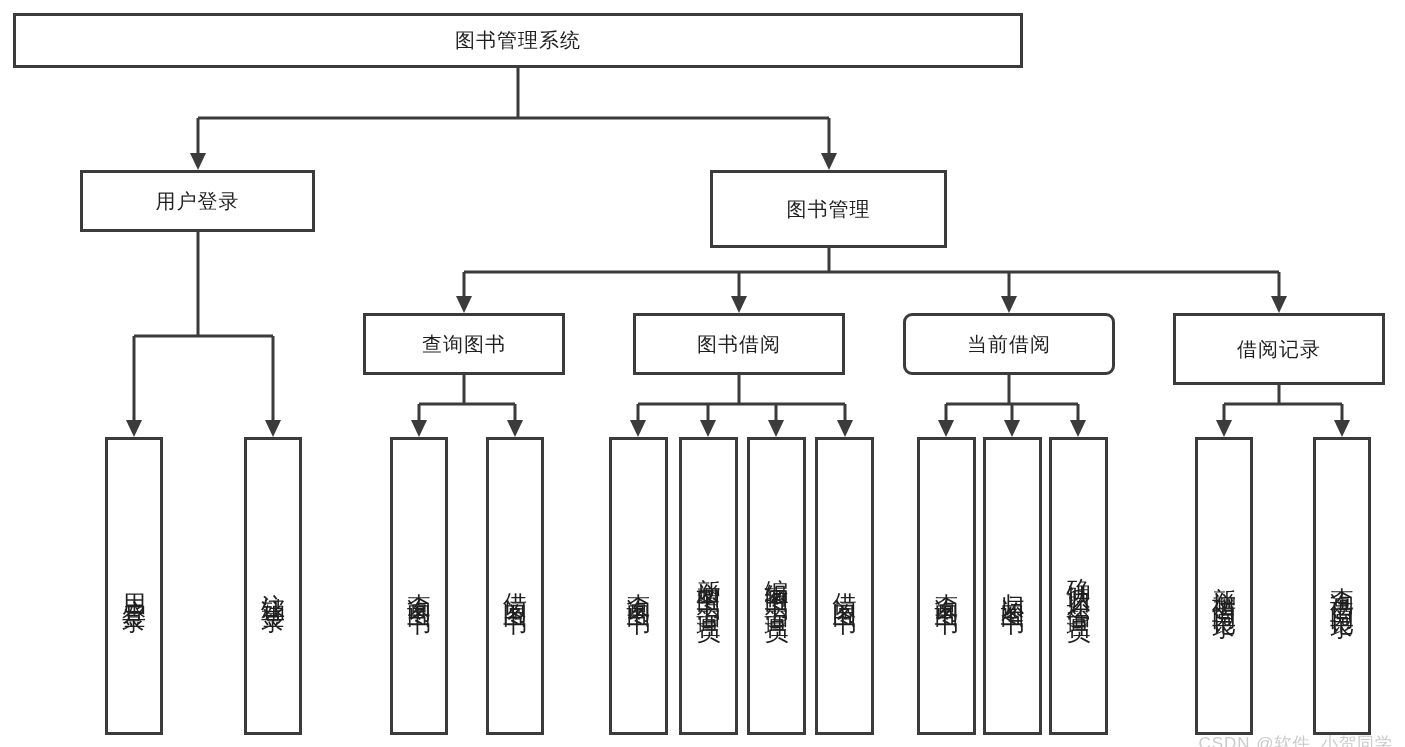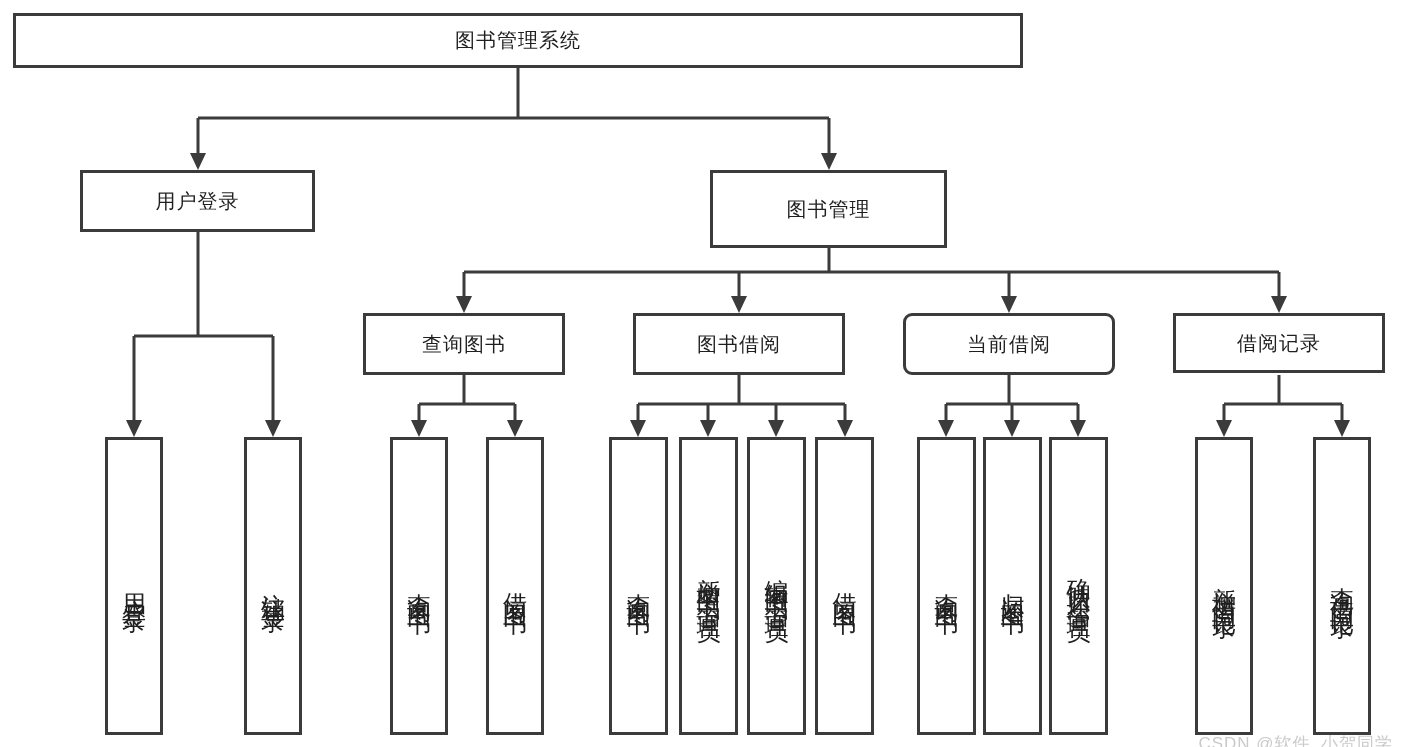--- a/index.html
+++ b/index.html
@@ -151,21 +151,21 @@
 
   <div class="box" style="left:363px;top:313px;width:202px;height:62px;">
     <span>查询图书</span>
   </div>
   <div class="box" style="left:633px;top:313px;width:212px;height:62px;">
     <span>图书借阅</span>
   </div>
   <div class="box" style="left:903px;top:313px;width:212px;height:62px;border-radius:9px;">
     <span>当前借阅</span>
   </div>
-  <div class="box" style="left:1173px;top:313px;width:212px;height:60px;">
+  <div class="box" style="left:1173px;top:313px;width:212px;height:72px;">
     <span>借阅记录</span>
   </div>
 
   <div class="box leaf" style="left:105px;top:437px;width:58px;height:298px;">
     <span>用户登录</span>
   </div>
   <div class="box leaf" style="left:244px;top:437px;width:58px;height:298px;">
     <span>注销登录</span>
   </div>
 

